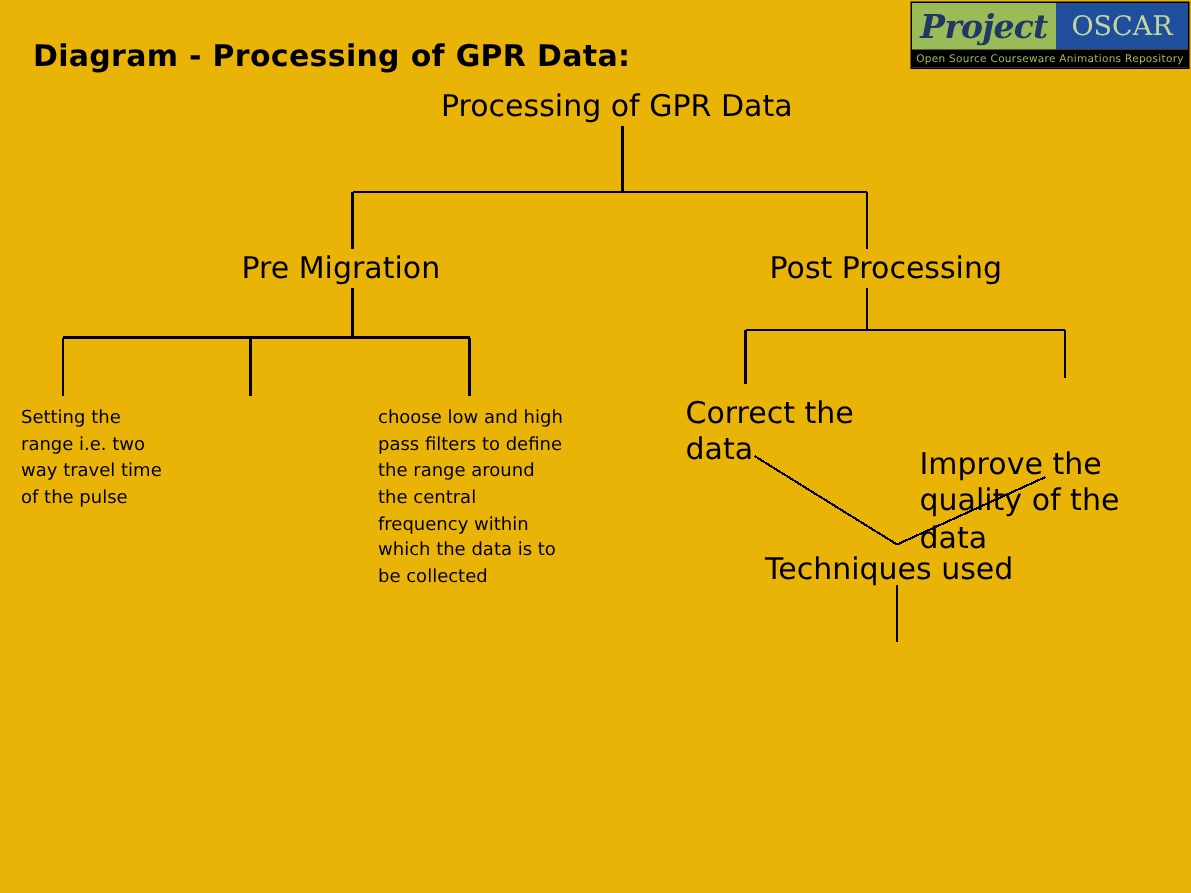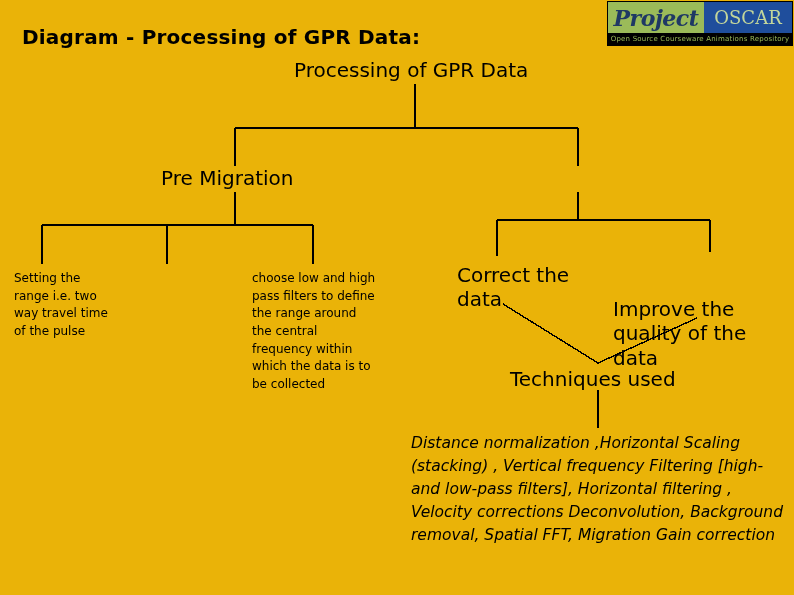--- a/index.html
+++ b/index.html
@@ -179,22 +179,22 @@
 
       <line x1="503" y1="304" x2="598" y2="363"></line>
       <line x1="697" y1="318" x2="598" y2="363"></line>
 
       <line x1="598" y1="390" x2="598" y2="428"></line>
     </g>
   </svg>
 
   <div class="node" id="node-root">Processing of GPR Data</div>
   <div class="node" id="node-pre">Pre Migration</div>
+  <div class="node" id="node-post">Post Processing</div>
   <div class="node" id="node-correct">Correct the data</div>
   <div class="node" id="node-improve">Improve the quality of the data</div>
   <div class="node" id="node-tech">Techniques used</div>
 
   <div class="leaf" id="leaf-1">Setting the range i.e. two way travel time of the pulse</div>
   <div class="leaf" id="leaf-3">choose low and high pass filters to define the range around the central frequency within which the data is to be collected</div>
 
-  <div id="techniques-list">Distance normalization ,Horizontal Scaling (stacking) , Vertical frequency Filtering [high- and low-pass filters], Horizontal filtering , Velocity corrections  Deconvolution, Background removal, Spatial FFT, Migration Gain correction</div>
 
 </div>
 
 </body></html>

